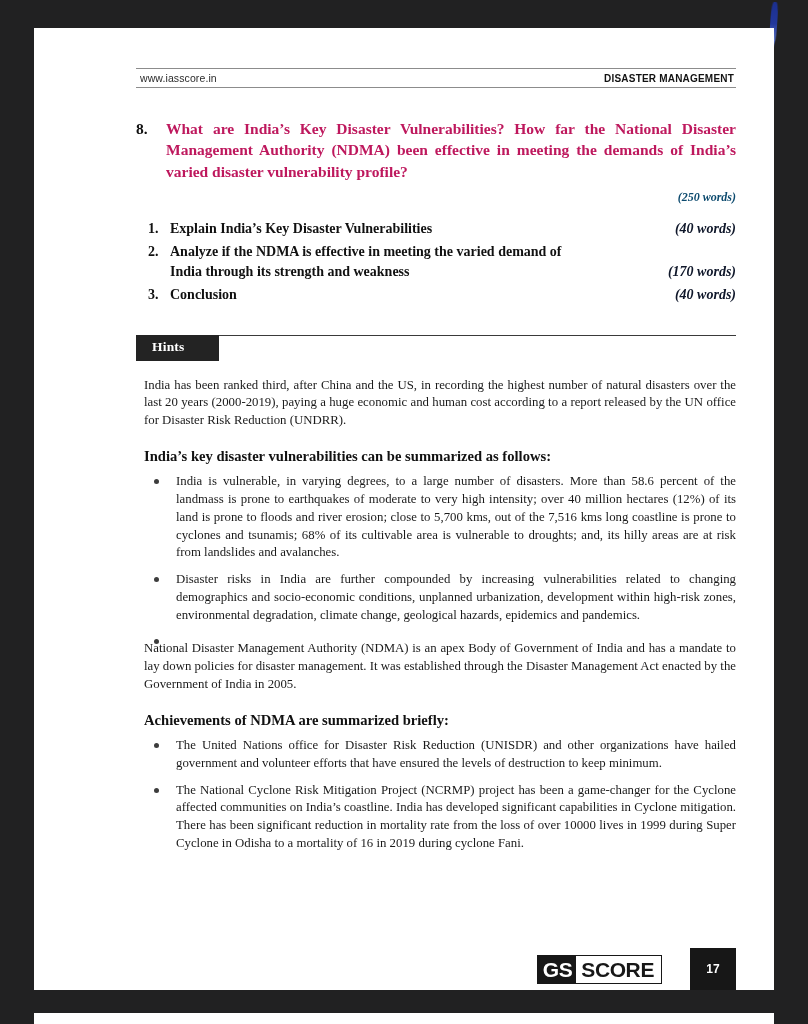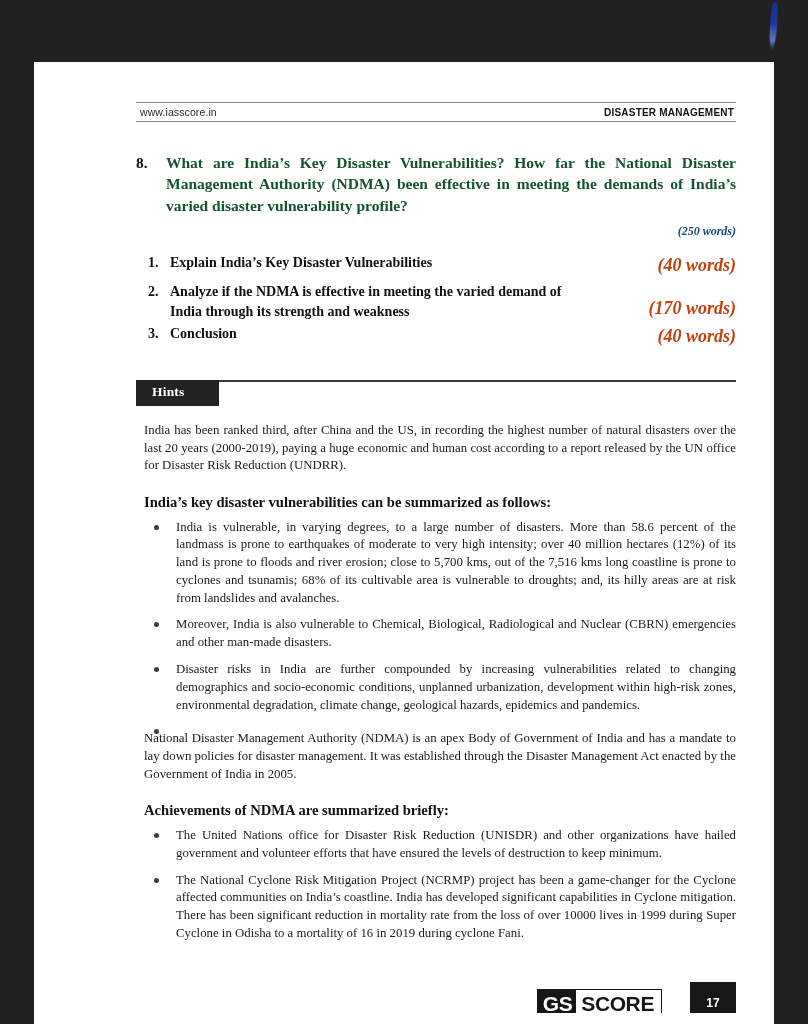--- a/index.html
+++ b/index.html
@@ -35,21 +35,20 @@
 
   
   .page-sheet {
     position: absolute;
     left: 34px;
     top: 28px;
     width: 740px;
     height: 962px;
     background: #ffffff;
     box-sizing: border-box;
-    margin-top: 34px;
   }
   .page-sheet-next {
     position: absolute;
     left: 34px;
     top: 1013px;
     width: 740px;
     height: 11px;
     background: #ffffff;
   }
 
@@ -94,21 +93,21 @@
     font-size: 15.5px;
     font-weight: bold;
     color: #111;
     width: 30px;
     flex: 0 0 30px;
     line-height: 1.38;
   }
   .q-text {
     font-size: 15.5px;
     font-weight: bold;
-    color: #14532d;
+    color: #be185d;
     line-height: 1.38;
     flex: 1;
     text-align: justify;
   }
   .word-count {
     font-size: 12px;
     font-weight: bold;
     font-style: italic;
     color: #0c4a6e;
     text-align: right;
@@ -172,24 +171,24 @@
     flex-wrap: wrap;
   }
   .ai-text {
     font-size: 14px;
     font-weight: bold;
     color: #111;
     line-height: 1.42;
     max-width: 420px;
   }
   .ai-words {
-    font-size: 18px;
+    font-size: 14px;
     font-weight: bold;
     font-style: italic;
-    color: #c2410c;
+    color: #0f172a;
     line-height: 1.42;
     white-space: nowrap;
     margin-left: auto;
     align-self: flex-end;
   }
   .ai-body.two-line .ai-words { align-self: flex-end; }
 
   
   .hints-wrap { margin-top: 30px; }
   .body-para {
@@ -336,24 +335,20 @@
 
       <h3 class="sub-heading">India’s key disaster vulnerabilities can be summarized as follows:</h3>
 
       <ul class="bullets">
         <li class="bullet-item">
           <span class="bullet-dot"></span>
           <span>India is vulnerable, in varying degrees, to a large number of disasters. More than 58.6 percent of the landmass is prone to earthquakes of moderate to very high intensity; over 40 million hectares (12%) of its land is prone to floods and river erosion; close to 5,700 kms, out of the 7,516 kms long coastline is prone to cyclones and tsunamis; 68% of its cultivable area is vulnerable to droughts; and, its hilly areas are at risk from landslides and avalanches.</span>
         </li>
         <li class="bullet-item">
           <span class="bullet-dot"></span>
-          <span>Moreover, India is also vulnerable to Chemical, Biological, Radiological and Nuclear (CBRN) emergencies and other man-made disasters.</span>
-        </li>
-        <li class="bullet-item">
-          <span class="bullet-dot"></span>
           <span>Disaster risks in India are further compounded by increasing vulnerabilities related to changing demographics and socio-economic conditions, unplanned urbanization, development within high-risk zones, environmental degradation, climate change, geological hazards, epidemics and pandemics.</span>
         </li>
         <li class="bullet-item">
           <span class="bullet-dot"></span>
         </li>
       </ul>
 
       <p class="body-para">National Disaster Management Authority (NDMA) is an apex Body of Government of India and has a mandate to lay down policies for disaster management. It was established through the Disaster Management Act enacted by the Government of India in 2005.</p>
 
       <h3 class="sub-heading">Achievements of NDMA are summarized briefly:</h3>

